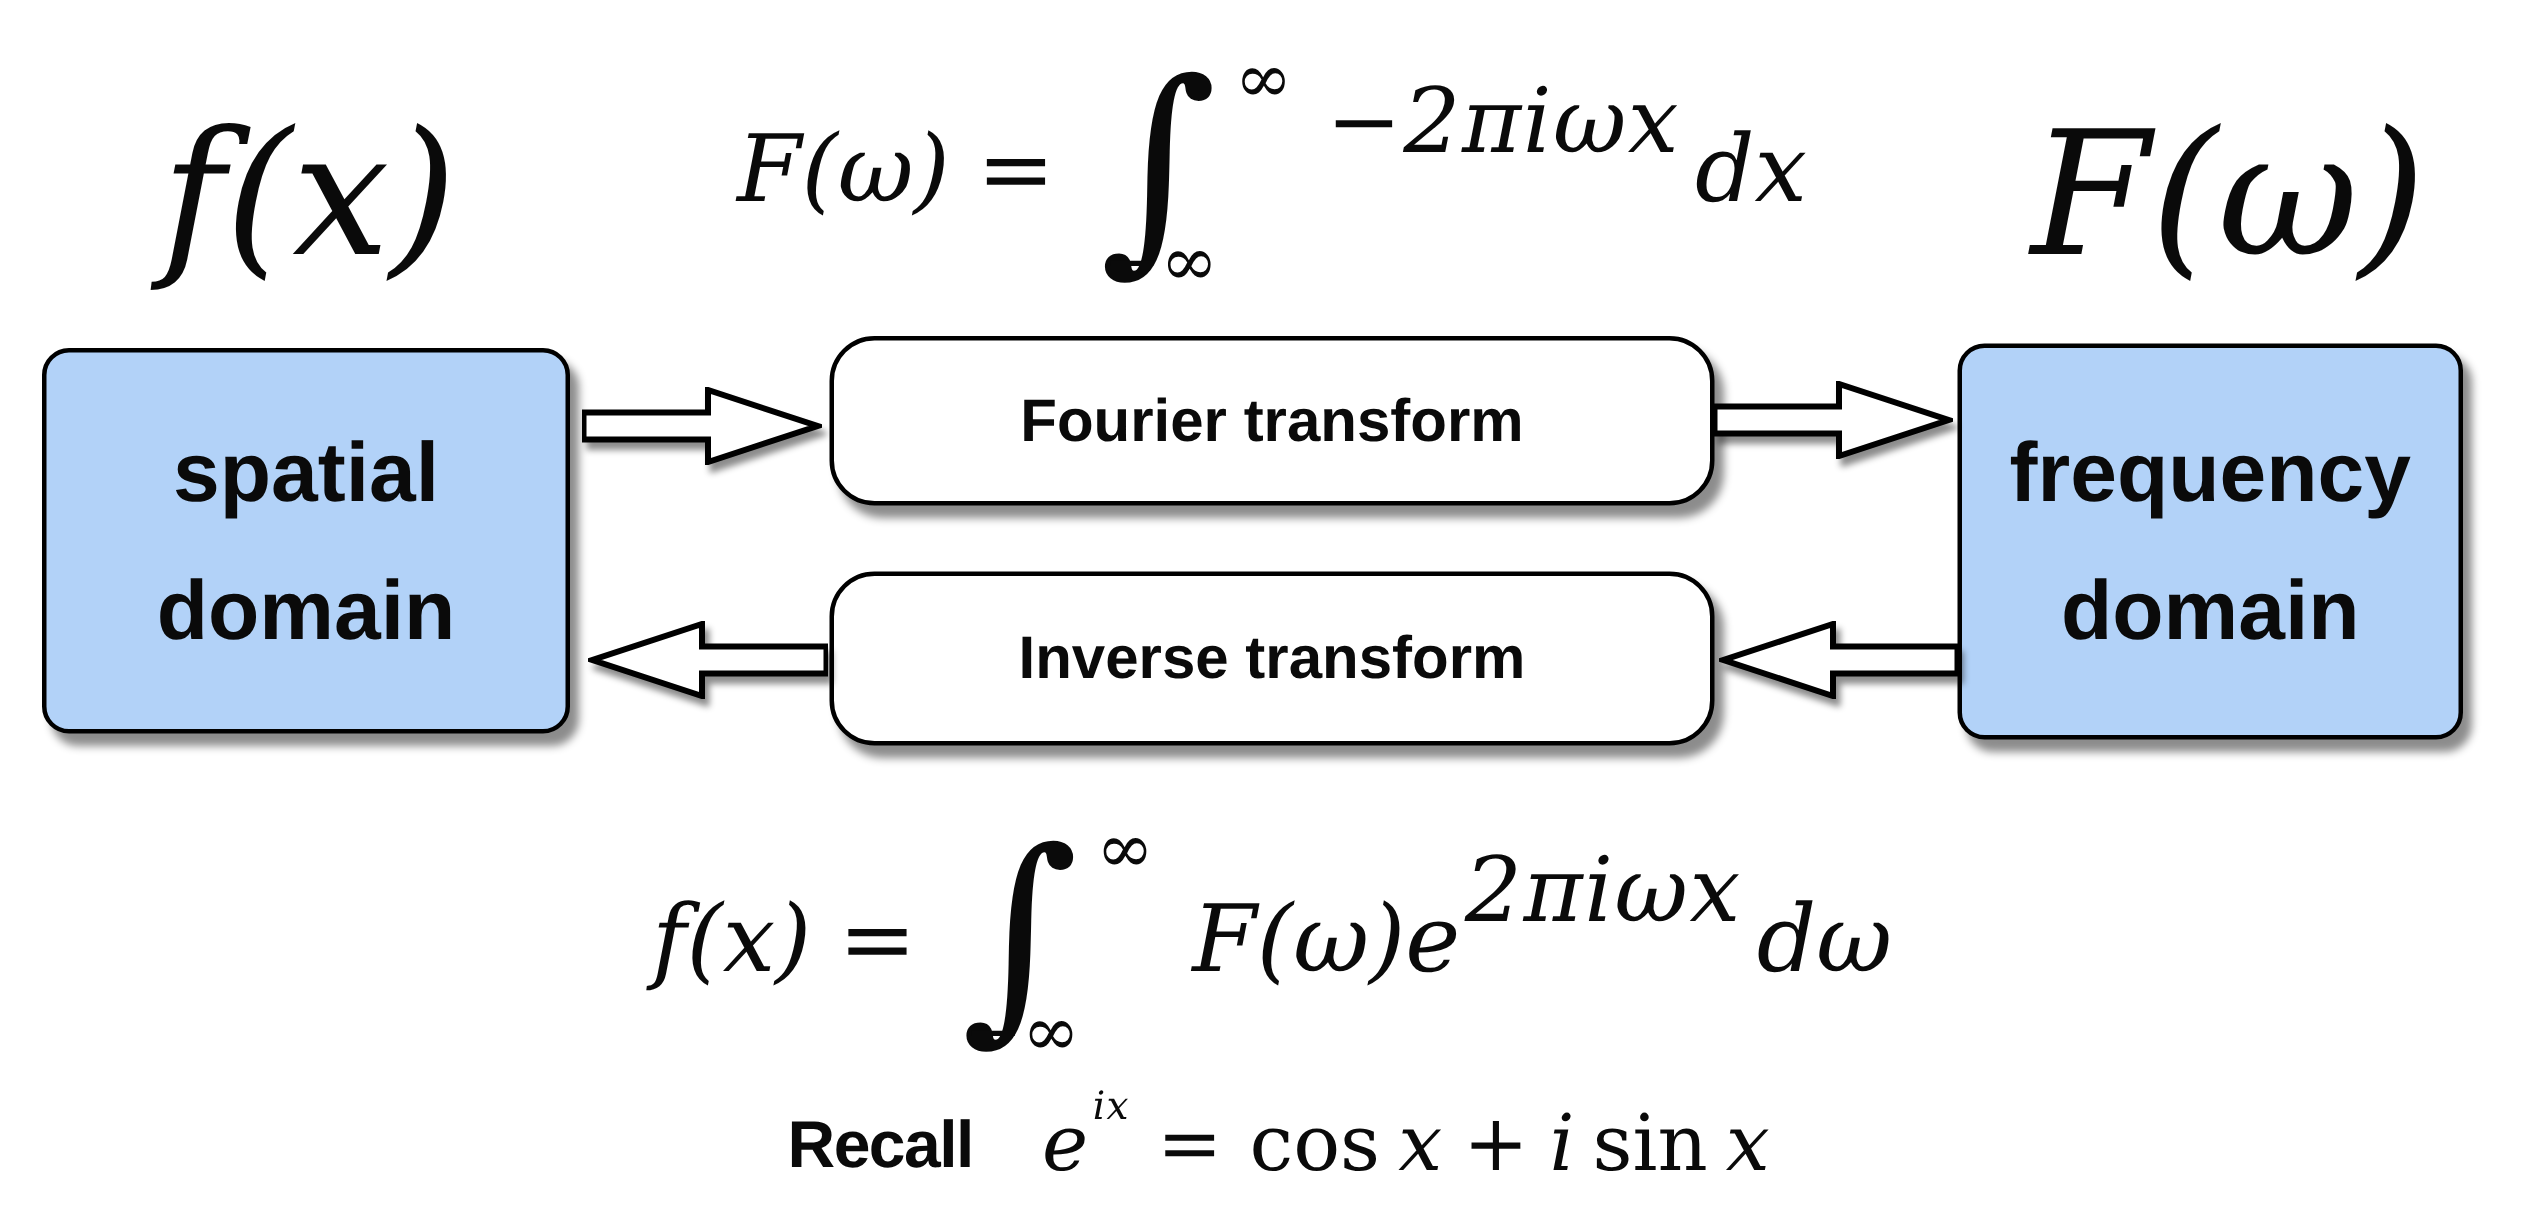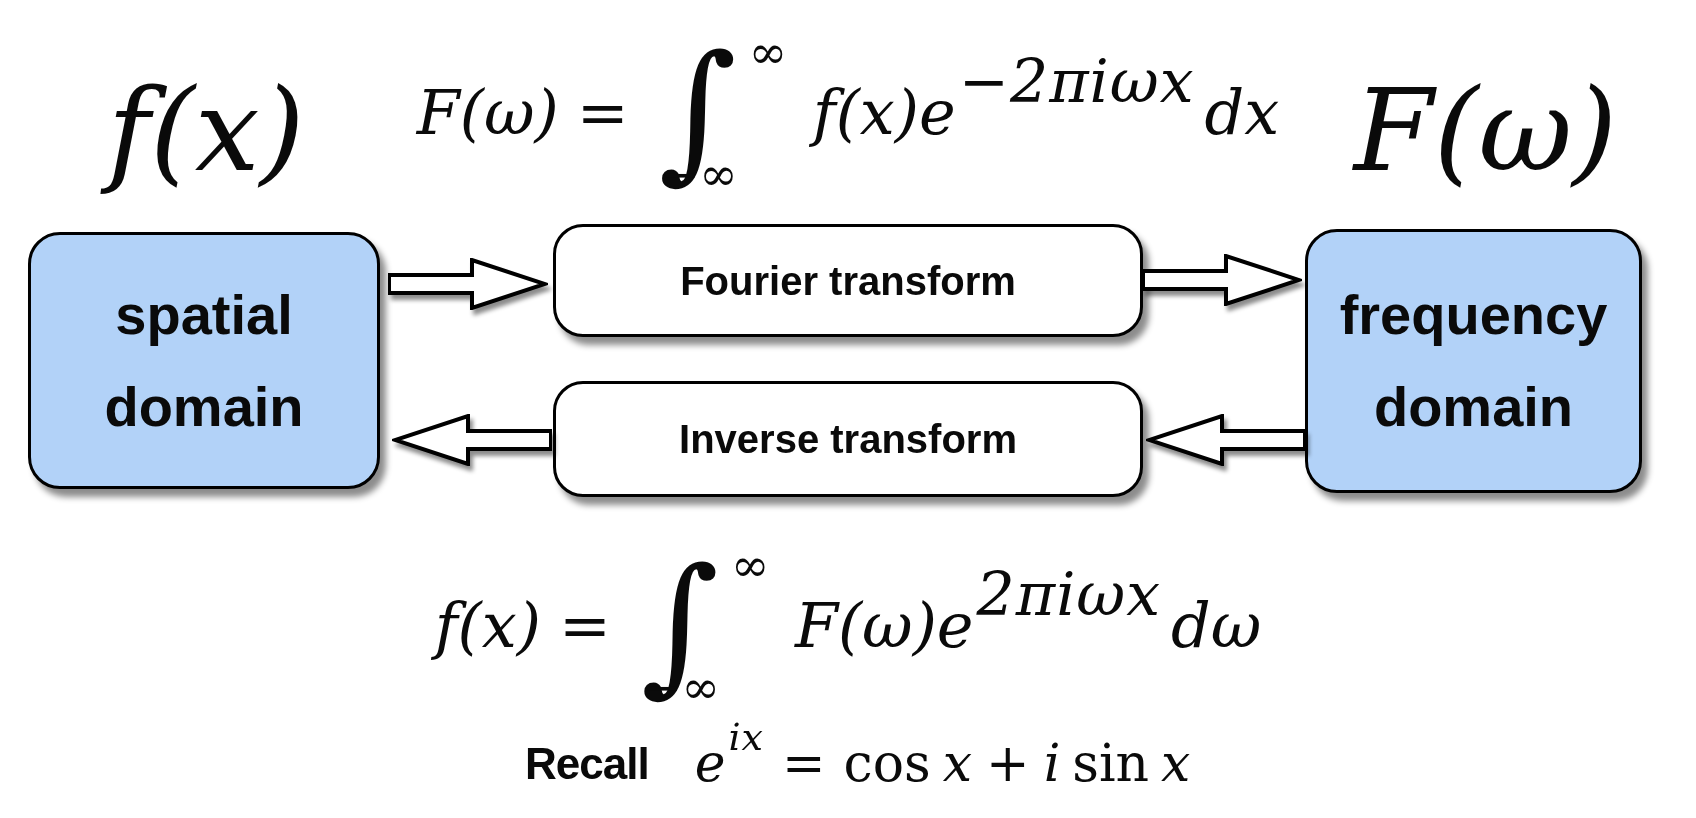--- a/index.html
+++ b/index.html
@@ -41,21 +41,21 @@
 
   
   .dbox {
     position:absolute; box-sizing:border-box;
     border:3px solid var(--outline, #000);
     display:flex; flex-direction:column; align-items:center; justify-content:center;
     text-align:center; font-family:"Liberation Sans","DejaVu Sans",sans-serif;
     font-weight:700; color:#0a0a0a;
     box-shadow:6px 8px 6px rgba(0,0,0,0.45);
   }
-  .dbox.blue  { background:var(--domain-box-fill, #b2d2f8); border-radius:32px;
+  .dbox.blue  { background:var(--domain-box-fill, #b2d2f8); border-radius:18px;
                 font-size:56px; line-height:92px; letter-spacing:0px; }
   .dbox.white { background:var(--transform-box-fill, #ffffff); border-radius:30px;
                 font-size:40px; line-height:1; }
   #box-spatial   { left:28px;   top:232px; width:352px; height:257px; }
   #box-fourier   { left:553px;  top:224px; width:590px; height:113px; }
   #box-inverse   { left:553px;  top:381px; width:590px; height:116px; }
   #box-frequency { left:1305px; top:229px; width:337px; height:264px; }
 
   
   .arrow { position:absolute; filter:drop-shadow(3px 5px 2px rgba(0,0,0,0.45)); }
@@ -65,41 +65,40 @@
   #arrow-fwd-right { left:1142px; top:254px; }
   #arrow-inv-left  { left:392px;  top:414px; }
   #arrow-inv-right { left:1146px; top:414px; }
 
   
   .recall-row { position:absolute; left:525px; top:718px; height:92px;
                 display:flex; align-items:center; }
   .recall { font-family:"Liberation Sans","DejaVu Sans",sans-serif; font-weight:700;
             font-size:44px; letter-spacing:-1px; margin-right:46px; color:#0a0a0a; }
   .euler { display:flex; align-items:center; font-size:52px; white-space:nowrap; }
-  .euler .sup { font-size:38px; top:-26px; }
+  .euler .sup { font-size:26px; top:-26px; }
   .thin { margin-left:12px; }
   .plus { margin:0 14px; }
 </style>
 </head>
 <body>
 
 <div class="canvas">
 
   <div class="big-label" id="fx">f(x)</div>
   <div class="big-label" id="Fw">F(ω)</div>
 
   <div class="math" id="eq-forward">
     <span class="tok it">F(ω)</span>
     <span class="tok rm eq-sym">=</span>
     <span class="int-group">
       <span class="int-sign rm">∫</span>
       <span class="int-sup rm">∞</span>
       <span class="int-sub rm">−∞</span>
     </span>
-    <span class="tok it integrand">f(x)e</span>
     <span class="tok it sup">−2πiωx</span>
     <span class="tok it dif">dx</span>
   </div>
 
   <div class="dbox blue" id="box-spatial">
     <span>spatial</span>
     <span>domain</span>
   </div>
 
   <div class="dbox white" id="box-fourier">

